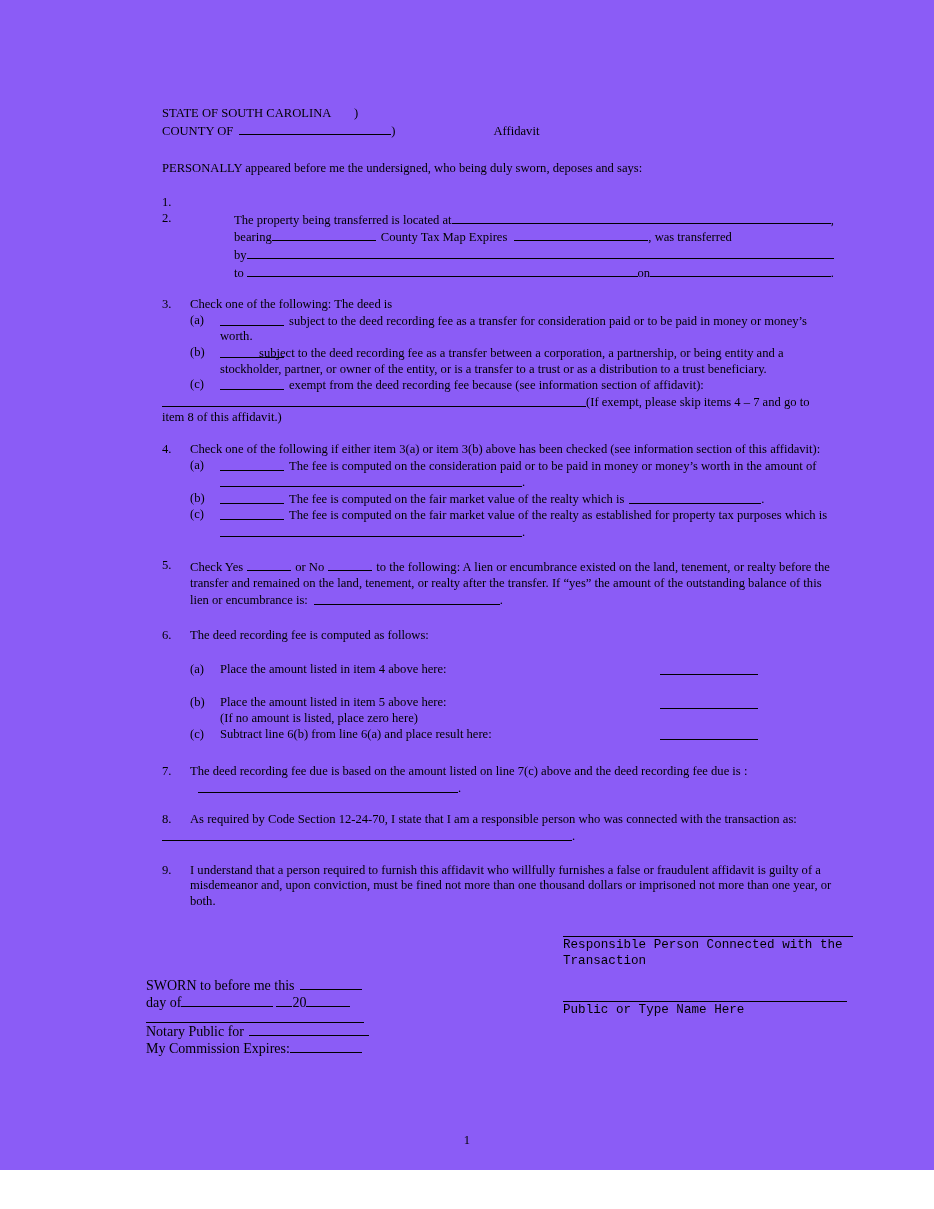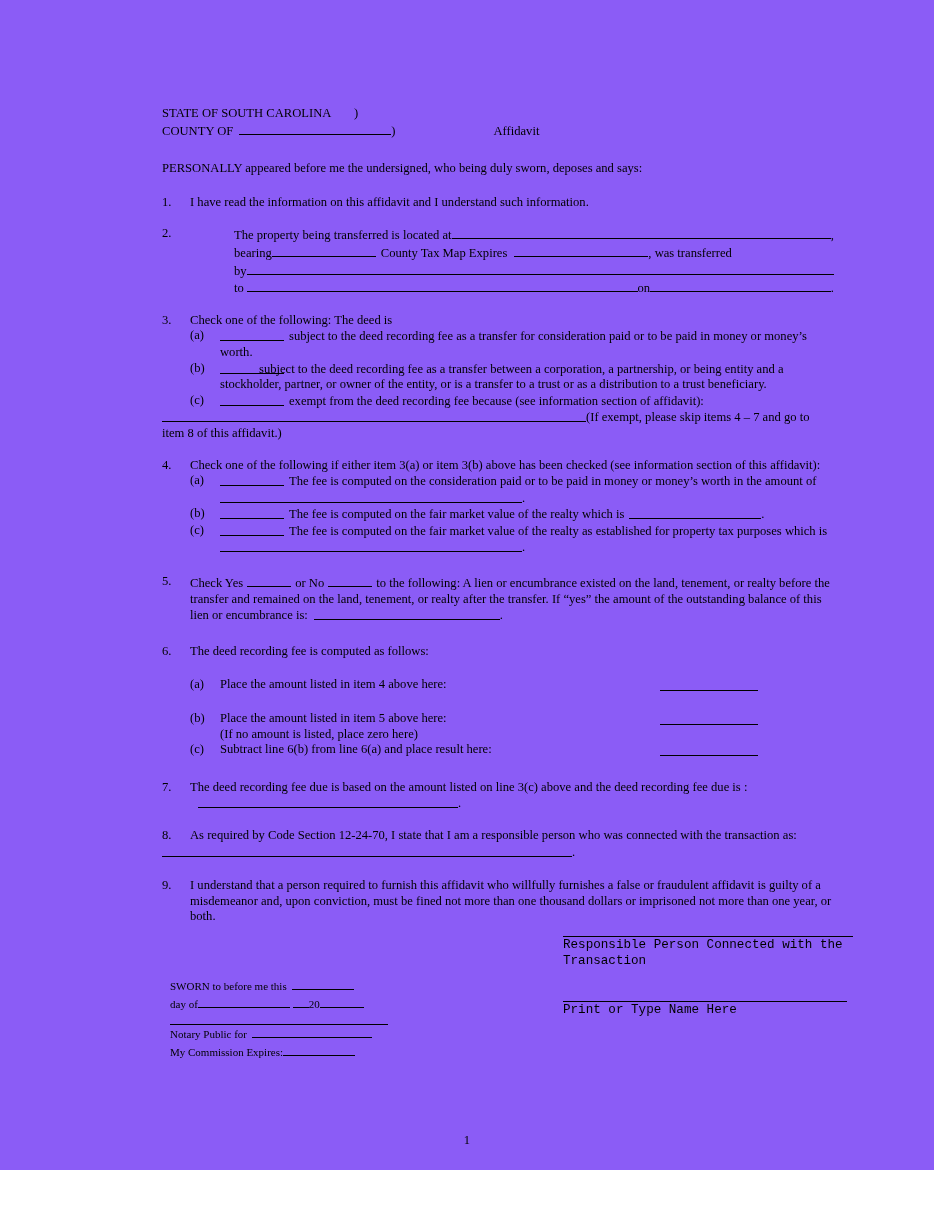--- a/index.html
+++ b/index.html
@@ -106,24 +106,24 @@
     position: absolute;
     left: 563px;
     top: 936px;
     width: 292px;
   }
   .sig-rule { border-bottom: 1.3px solid #000; height: 0; }
   .sig-cap { font-size: 12.6px; line-height: 15.6px; padding-top: 1px; font-family: Liberation Mono, monospace; }
 
   .notary {
     position: absolute;
-    left: 170px;
+    left: 146px;
     top: 977px;
     width: 260px;
-    font-size: 11px;
+    font-size: 14px;
     line-height: 15.6px;
   }
   .notary .nline { display: flex; align-items: baseline; white-space: nowrap; }
 
   .pagenum {
     position: absolute;
     left: 0;
     top: 1133px;
     width: 934px;
     text-align: center;
@@ -148,21 +148,20 @@
         <span class="paren">)</span>
         <span class="affidavit-label">Affidavit</span>
       </div>
     </div>
 
     <div class="intro">PERSONALLY appeared before me the undersigned, who being duly sworn, deposes and says:</div>
 
     <div class="gap-18"></div>
     <div class="item">
       <span class="num">1.</span>
-      <span>I have read the information on this affidavit and I understand such information.</span>
     </div>
 
     <div class="gap-16"></div>
     <div class="item">
       <span class="num">2.</span>
 
       <div class="line-flex">
         <span>The property being transferred is located at</span>
         <span class="grow"></span>
         <span>,</span>
@@ -273,21 +272,21 @@
       <div class="amt-row">
         <span class="slab" style="position:absolute;left:0;top:0;">(c)</span>
         <span>Subtract line 6(b) from line 6(a) and place result here:</span>
         <span class="amt-line"></span>
       </div>
     </div>
 
     <div class="gap-22"></div>
     <div class="item">
       <span class="num">7.</span>
-      <div>The deed recording fee due is based on the amount listed on line 3(c) above and the deed recording fee due is :</div>
+      <div>The deed recording fee due is based on the amount listed on line 7(c) above and the deed recording fee due is :</div>
       <div style="padding-left:8px;">
         <span class="blank" style="width:260px;"></span><span>.</span>
       </div>
     </div>
 
     <div class="gap-16"></div>
     <div class="item">
       <span class="num">8.</span>
       <div>As required by Code Section 12-24-70, I state that I am a responsible person who was connected with the transaction as:</div>
       <div style="margin-left:-28px;">
@@ -301,21 +300,21 @@
       <span>I understand that a person required to furnish this affidavit who willfully furnishes a false or fraudulent affidavit is guilty of a misdemeanor and, upon conviction, must be fined not more than one thousand dollars or imprisoned not more than one year, or both.</span>
     </div>
 
   </div>
 
   <div class="sigblock">
     <div class="sig-rule" style="width:290px;"></div>
     <div class="sig-cap">Responsible Person Connected with the Transaction</div>
     <div style="height:32px;"></div>
     <div class="sig-rule" style="width:284px;"></div>
-    <div class="sig-cap">Print or Type Name Here</div>
+    <div class="sig-cap">Public or Type Name Here</div>
   </div>
 
   <div class="notary">
     <div class="nline">
       <span>SWORN to before me this</span>
       <span class="blank" style="width:62px;margin-left:5px;"></span>
     </div>
     <div class="nline">
       <span>day of</span>
       <span class="blank" style="width:92px;"></span>

